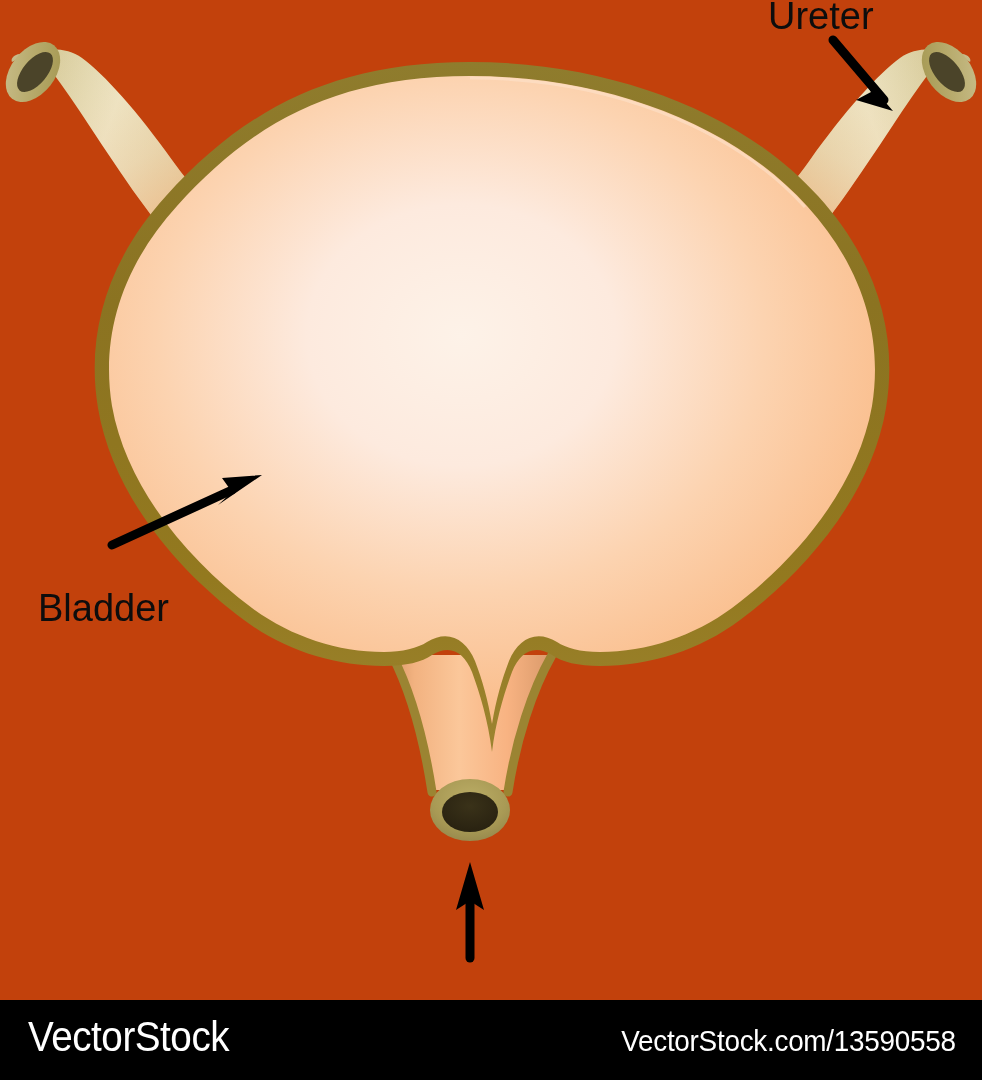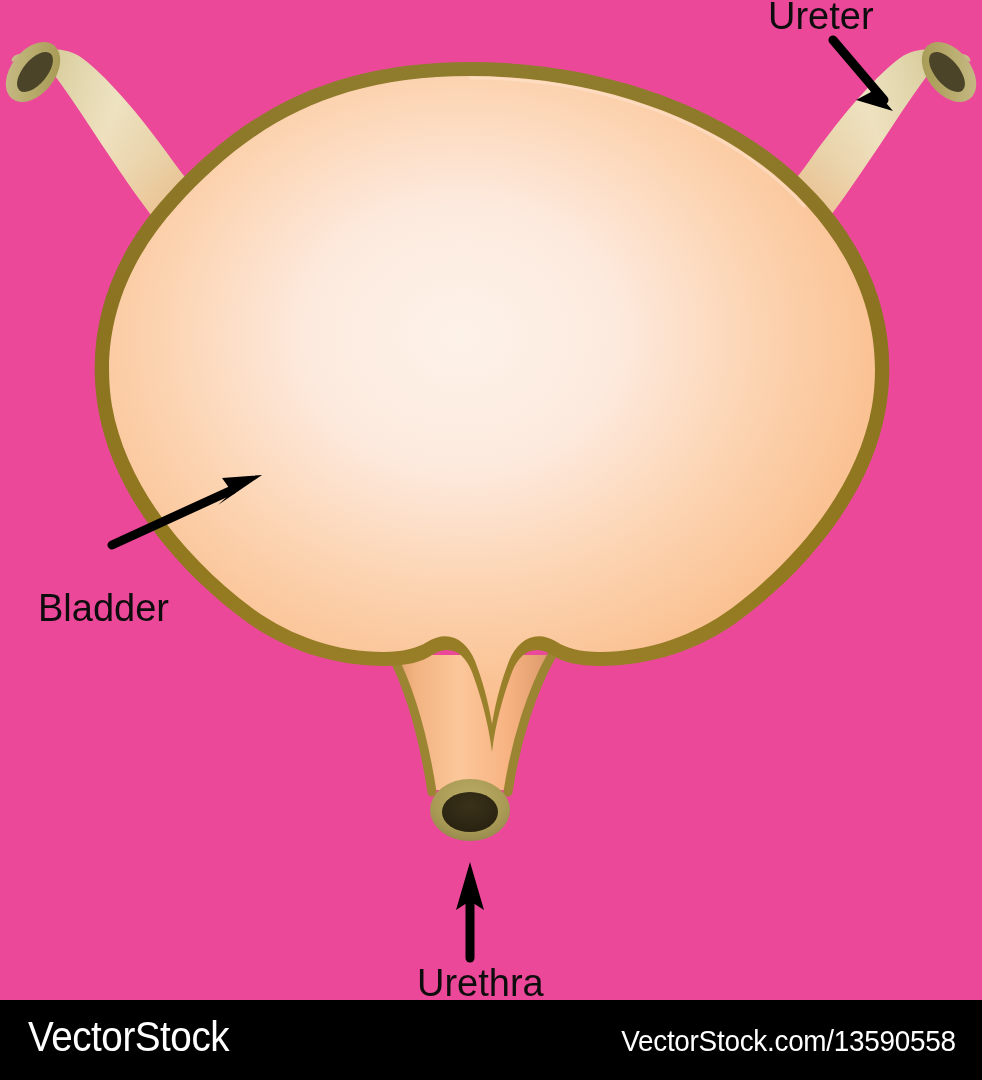--- a/index.html
+++ b/index.html
@@ -13,21 +13,21 @@
     position: relative;
     overflow: hidden;
     font-family: "Liberation Sans", sans-serif;
   }
 
   #stage {
     position: absolute;
     left: 0; top: 0;
     width: 982px;
     height: 1080px;
-    background: #ec4899;
+    background: #c2410c;
   }
 
   #diagram-svg {
     position: absolute;
     left: 0;
     top: 0;
     width: 982px;
     height: 1080px;
     display: block;
   }
@@ -296,19 +296,18 @@
     </g>
 
     <g>
       <line x1="470" y1="958" x2="470" y2="888" stroke="#000000" stroke-width="9" stroke-linecap="round"></line>
       <path d="M 470,862 L 456,910 L 470,901 L 484,910 Z" fill="#000000"></path>
     </g>
   </svg>
 
   <div class="label" id="label-ureter">Ureter</div>
   <div class="label" id="label-bladder">Bladder</div>
-  <div class="label" id="label-urethra">Urethra</div>
 
   <div id="footer-bar"></div>
   <div id="footer-brand">VectorStock</div>
   <div id="footer-url">VectorStock.com/13590558</div>
 
 </div>
 
 </body></html>

